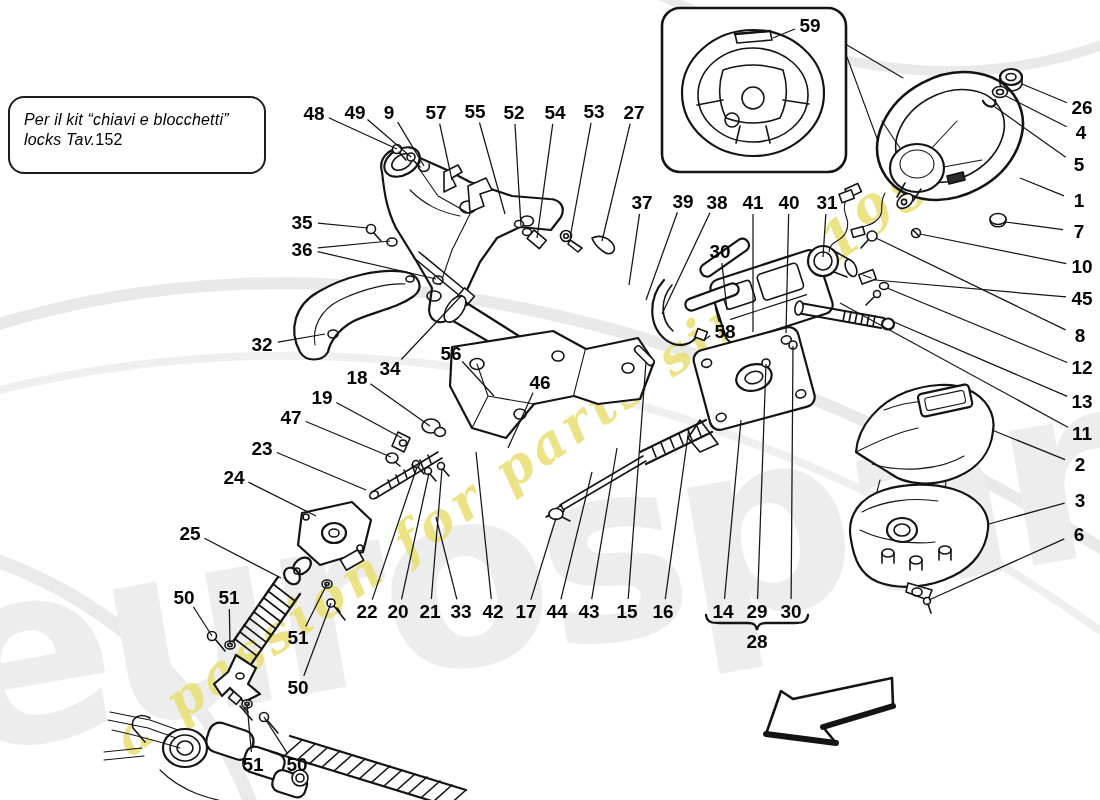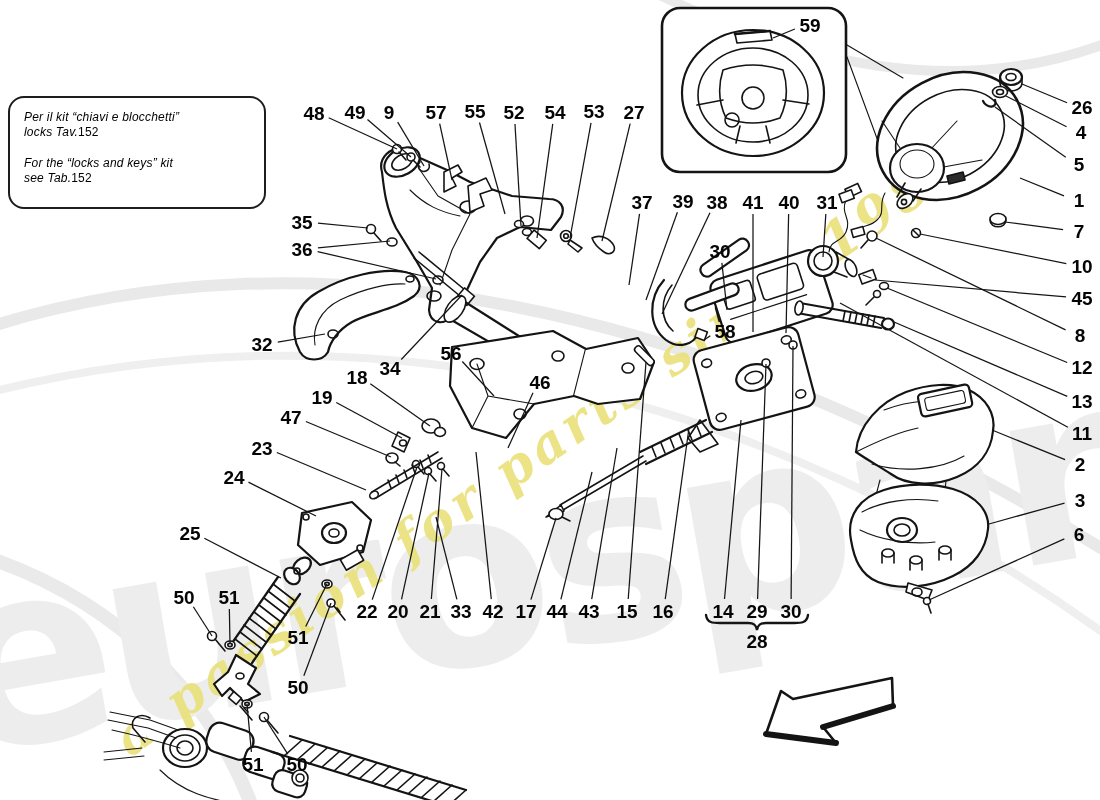--- a/index.html
+++ b/index.html
@@ -14,21 +14,21 @@
   #art .sw25{stroke-width:2.6;}
   #art .thin{stroke-width:1.1;}
   #art .dark{fill:#2b2b2b;stroke:#111;}
   #art .shadow{stroke-width:6;}
   .leader{stroke:#151515;stroke-width:1.25;fill:none;}
   text.callout{font:bold 19px "Liberation Sans",sans-serif;fill:#050505;
                text-anchor:middle;dominant-baseline:central;}
   text.wm-brand{font-family:"DejaVu Sans",sans-serif;font-weight:bold;}
   text.wm-tag{font-family:"DejaVu Serif",serif;font-style:italic;font-weight:bold;}
   .note-box{position:absolute;left:8px;top:96px;width:232px;border:2.5px solid #1d1d1d;
-            border-radius:16px;padding:12px 8px 6px 14px;font-size:12px;line-height:1.28;
+            border-radius:16px;padding:12px 8px 6px 14px;font-size:16px;line-height:1.28;
             color:#000;background:transparent;}
   .note-box p{margin:0 0 15px 0;font-style:italic;letter-spacing:.2px;}
   .note-box .up{font-style:normal;margin-top:24px;}
 </style>
 </head>
 <body>
 
 <div class="stage">
 
 <svg width="1100" height="800" viewBox="0 0 1100 800">
@@ -644,19 +644,15 @@
     <path d="M706,615 c1,8 7,8 14,8 l28,0 c6,0 8,2 9,7 c1,-5 3,-7 9,-7 l28,0 c7,0 13,0 14,-8" fill="none" stroke="#151515" stroke-width="2.3" stroke-linecap="round"></path>
     <text class="callout" x="757" y="641">28</text>
   </g>
 </svg>
 
 <div class="note-box">
   <p>
     <span>Per il kit “chiavi e blocchetti”</span><br>
     <span>locks Tav.</span><span class="up">152</span>
   </p>
-  <p>
-    <span>For the “locks and keys” kit</span><br>
-    <span>see Tab.</span><span class="up">152</span>
-  </p>
 </div>
 
 </div>
 
 </body></html>

